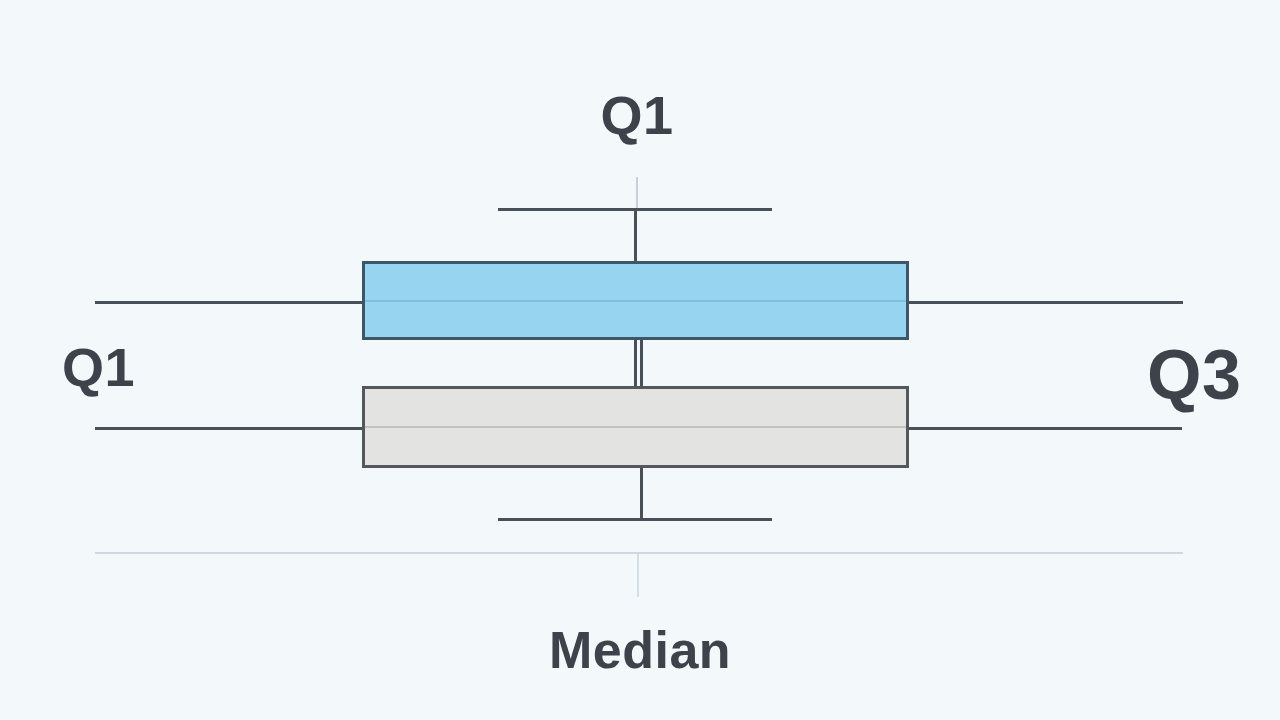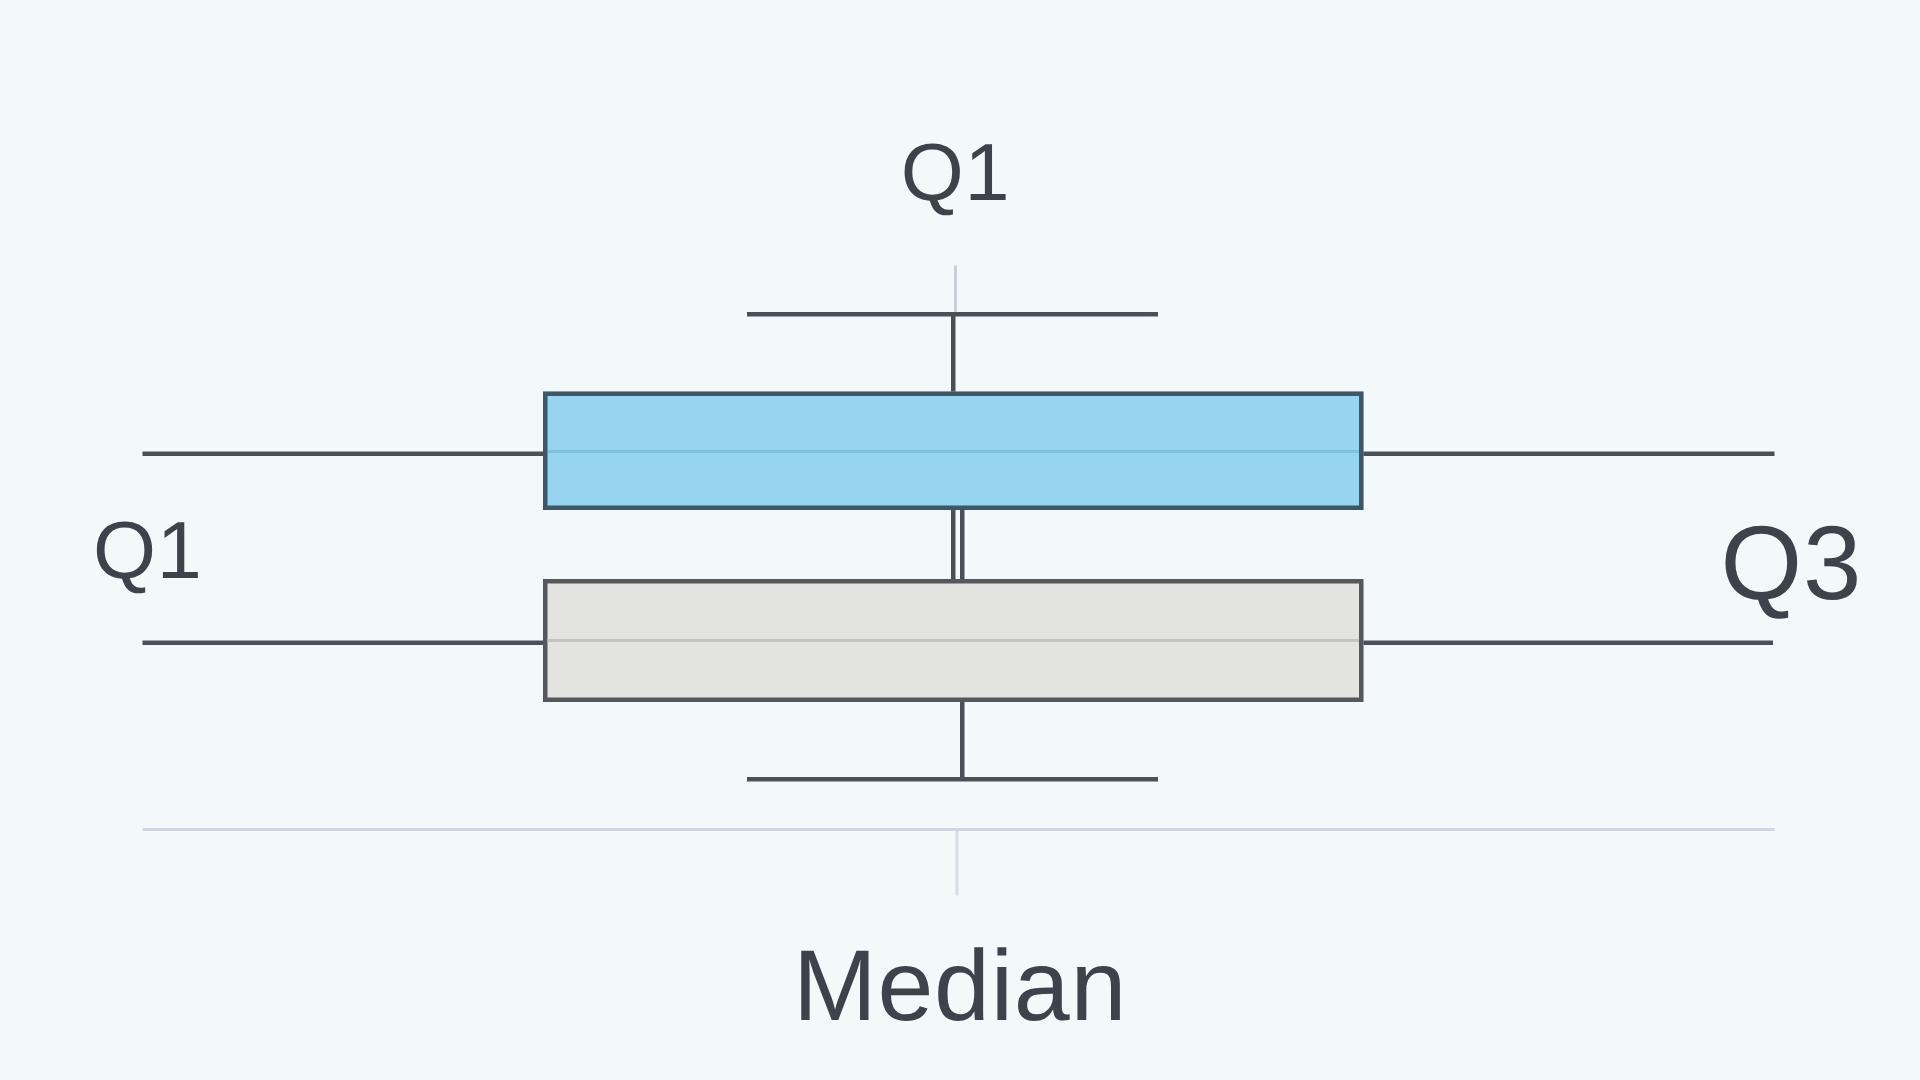--- a/index.html
+++ b/index.html
@@ -19,30 +19,30 @@
   }
   .canvas{
     position:relative;
     width:1280px;height:720px;
     background:var(--background);
     overflow:hidden;
   }
   .label{
     position:absolute;
     color:var(--label-text);
-    font-weight:400;
+    font-weight:700;
     line-height:1;
     white-space:nowrap;
     z-index:3;
     letter-spacing:0.5px;
   }
   .label.top    {left:637px;top:88px;  transform:translateX(-50%);font-size:54px;}
   .label.left   {left:62px; top:340px; font-size:54px;}
   .label.right  {left:1147px;top:340px;font-size:70px;}
-  .label.bottom {left:640px;top:624px; transform:translateX(-50%);font-size:67px;}
+  .label.bottom {left:640px;top:624px; transform:translateX(-50%);font-size:52px;}
 
   .hline,.vline{position:absolute;z-index:1;background:var(--line);}
   .hline{height:3px;}
   .vline{width:3px;}
 
   .cap-top          {left:498px;top:208px;width:274px;}
   .cap-bottom       {left:498px;top:518px;width:274px;}
   .whisker-ul       {left:95px; top:301px;width:268px;}
   .whisker-ur       {left:908px;top:301px;width:275px;}
   .whisker-ll       {left:95px; top:427px;width:268px;}

